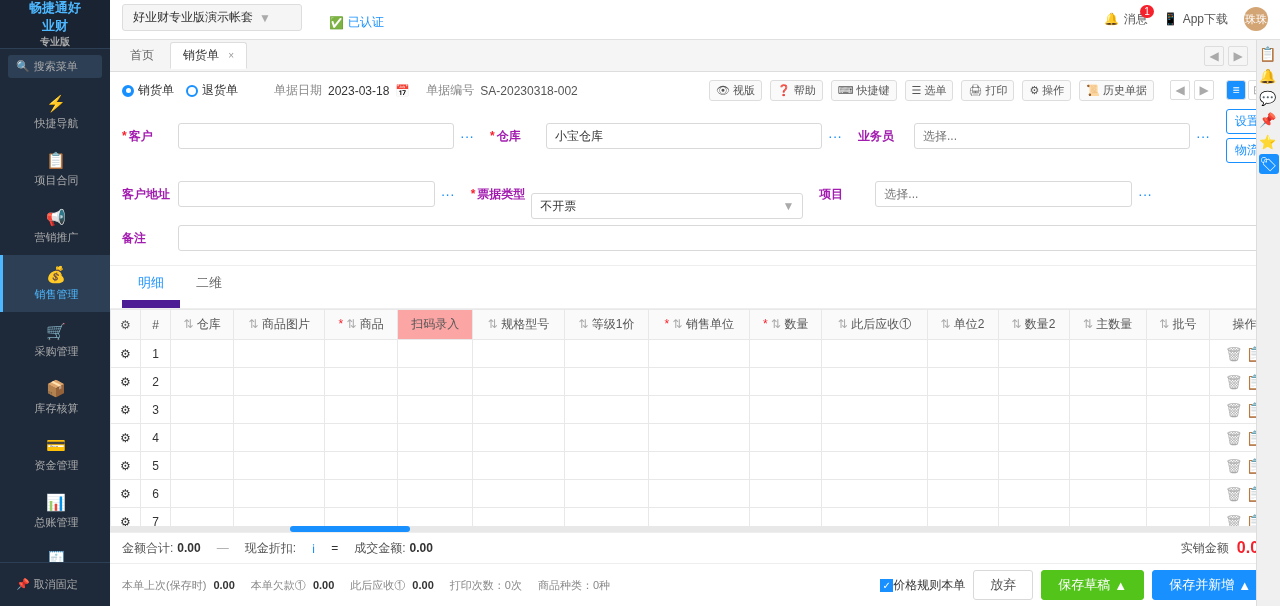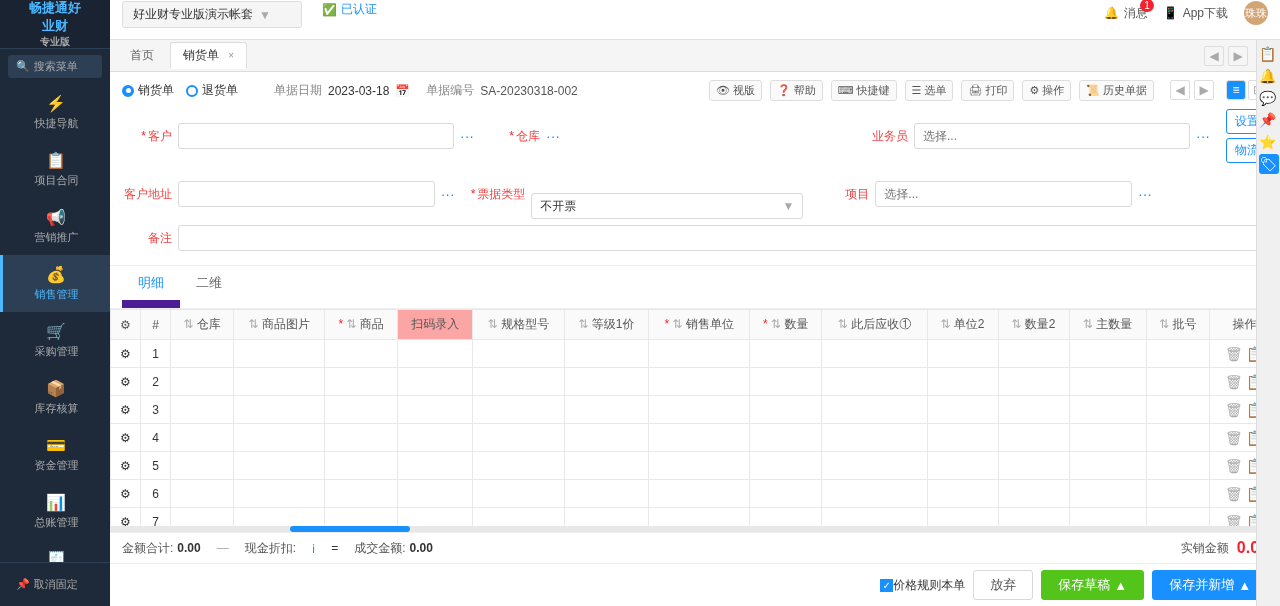--- a/index.html
+++ b/index.html
@@ -14,21 +14,21 @@
     .sidebar-item { padding: 10px 8px; cursor: pointer; display: flex; flex-direction: column; align-items: center; gap: 3px; font-size: 11px; color: #aaa; border-left: 3px solid transparent; }
     .sidebar-item.active { background: #2d3f55; color: #4db8ff; border-left: 3px solid #4db8ff; }
     .sidebar-item-icon { font-size: 16px; }
     .sidebar-bottom { padding: 8px; border-top: 1px solid #2d3f55; }
     .sidebar-bottom-item { padding: 6px 8px; cursor: pointer; color: #aaa; font-size: 11px; display: flex; align-items: center; gap: 4px; }
 
     
     .main-content { flex: 1; display: flex; flex-direction: column; height: 606px; overflow: hidden; }
 
     
-    .topbar { background: #fff; border-bottom: 1px solid #e0e0e0; display: flex; align-items: flex-start; padding: 1px 12px; height: 40px; gap: 12px; }
+    .topbar { background: #fff; border-bottom: 1px solid #e0e0e0; display: flex; align-items: flex-end; padding: 8px 12px; height: 40px; gap: 19px; }
     .topbar-company { display: flex; align-items: center; gap: 6px; font-size: 12px; color: #333; background: #f5f5f5; padding: 4px 10px; border-radius: 3px; border: 1px solid #ddd; min-width: 180px; }
     .topbar-cert { color: #1890ff; font-size: 12px; display: flex; align-items: center; gap: 4px; margin-left: 8px; }
     .topbar-right { margin-left: auto; display: flex; align-items: center; gap: 16px; }
     .topbar-icon-btn { display: flex; align-items: center; gap: 4px; cursor: pointer; color: #555; font-size: 12px; position: relative; }
     .badge { background: #f5222d; color: #fff; border-radius: 8px; font-size: 10px; padding: 1px 4px; position: absolute; top: -6px; right: -6px; }
     .topbar-avatar { width: 24px; height: 24px; background: #d4a574; border-radius: 50%; display: flex; align-items: center; justify-content: center; color: #fff; font-size: 11px; }
 
     
     .tab-bar { background: #f5f5f5; border-bottom: 1px solid #ddd; display: flex; align-items: center; padding: 0 8px; height: 32px; gap: 4px; }
     .tab-item { padding: 4px 12px; font-size: 12px; cursor: pointer; color: #666; border-radius: 3px 3px 0 0; }
@@ -44,21 +44,21 @@
     .radio-circle::after { content: ''; width: 5px; height: 5px; background: #fff; border-radius: 50%; }
     .radio-circle.empty { background: #fff; }
     .form-meta { display: flex; align-items: center; gap: 16px; font-size: 12px; color: #555; margin-left: 20px; }
     .form-meta-item { display: flex; align-items: center; gap: 6px; }
     .form-meta-label { color: #888; }
     .toolbar-right { margin-left: auto; display: flex; gap: 8px; }
     .toolbar-btn { font-size: 11px; color: #555; cursor: pointer; padding: 2px 6px; border: 1px solid #ddd; border-radius: 3px; background: #fafafa; display: flex; align-items: center; gap: 3px; }
 
     .form-row { display: flex; gap: 16px; margin-bottom: 6px; align-items: center; }
     .form-field { display: flex; align-items: center; gap: 6px; flex: 1; }
-    .form-field-label { color: #ef4444; font-size: 12px; white-space: nowrap; min-width: 50px; text-align: right; }
+    .form-field-label { color: #a21caf; font-size: 12px; white-space: nowrap; min-width: 50px; text-align: left; font-weight: bold; }
     .required::before { content: '*'; color: #f5222d; margin-right: 2px; }
     .form-input { flex: 1; border: 1px solid #d9d9d9; border-radius: 3px; padding: 3px 8px; font-size: 12px; color: #333; min-width: 120px; height: 26px; }
     .form-input-dots { color: #1890ff; cursor: pointer; font-size: 14px; }
     .form-select { flex: 1; border: 1px solid #d9d9d9; border-radius: 3px; padding: 3px 8px; font-size: 12px; color: #333; min-width: 120px; height: 26px; display: flex; align-items: center; justify-content: space-between; background: #fff; cursor: pointer; }
     .form-select-arrow { color: #aaa; }
 
     
     .content-tabs { background: #fff; border-bottom: 1px solid #eee; display: flex; padding: 0 12px; }
     .content-tab { padding: 8px 16px; font-size: 13px; cursor: pointer; color: #666; border-bottom: 2px solid transparent; }
     .content-tab.active { color: #1890ff; border-bottom: 8px solid #4c1d95; }
@@ -276,20 +276,21 @@
     </div>
 
     <div class="form-row">
       <div class="form-field">
         <span class="form-field-label required">客户</span>
         <input class="form-input" type="text" style="flex: 1 1 0%;">
         <span class="form-input-dots">···</span>
       </div>
       <div class="form-field">
         <span class="form-field-label required">仓库</span>
+        <input class="form-input" type="text" style="flex: 1 1 0%;" value="小宝仓库">
         <span class="form-input-dots">···</span>
       </div>
       <div class="form-field">
         <span class="form-field-label">业务员</span>
         <input class="form-input" type="text" style="flex: 1 1 0%;" placeholder="选择...">
         <span class="form-input-dots">···</span>
       </div>
       <div style="display:flex;flex-direction:column;gap:4px;">
         <button class="setting-btn">设置</button>
         <button class="setting-btn">物流</button>
@@ -608,20 +609,36 @@
       <span>成交金额:</span>
       <span class="summary-value">0.00</span>
     </div>
     <div style="margin-left:auto;display:flex;align-items:center;gap:8px;">
       <span style="font-size:12px;color:#555;">实销金额</span>
       <span style="font-size:16px;color:#f5222d;font-weight:bold;">0.00</span>
     </div>
   </div>
 
   <div class="footer-bar">
+    <div class="footer-info">
+      <span>
+        <span>本单上次(保存时)</span>
+        <span style="font-weight:bold;color:#333;margin-left:4px;">0.00</span>
+      </span>
+      <span>
+        <span>本单欠款①</span>
+        <span style="font-weight:bold;color:#333;margin-left:4px;">0.00</span>
+      </span>
+      <span>
+        <span>此后应收①</span>
+        <span style="font-weight:bold;color:#333;margin-left:4px;">0.00</span>
+      </span>
+      <span>打印次数：0次</span>
+      <span>商品种类：0种</span>
+    </div>
     <div class="footer-actions">
       <div class="checkbox-item">
         <span class="checkbox"></span>
         <span>价格规则本单</span>
       </div>
       <button class="btn btn-default">放弃</button>
       <button class="btn btn-save">
         <span>保存草稿</span>
         <span>▲</span>
       </button>

